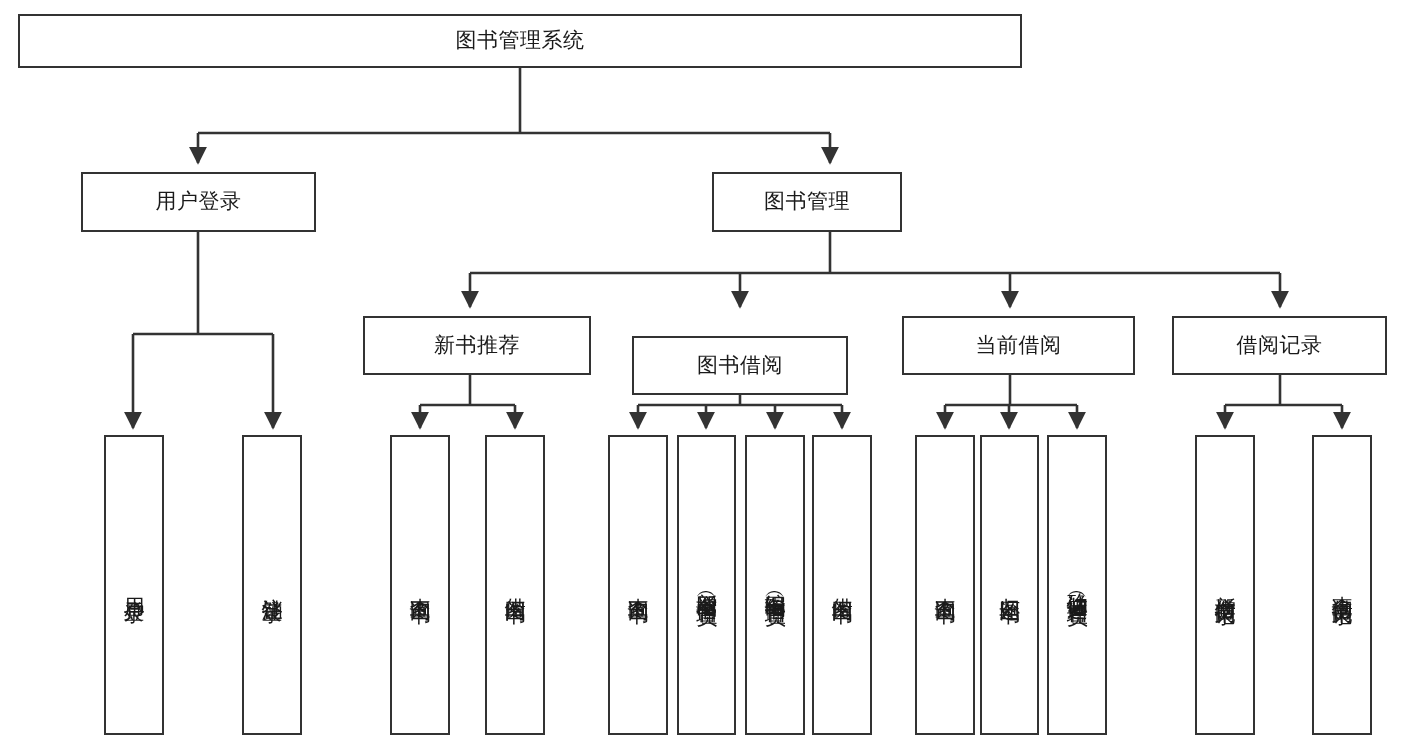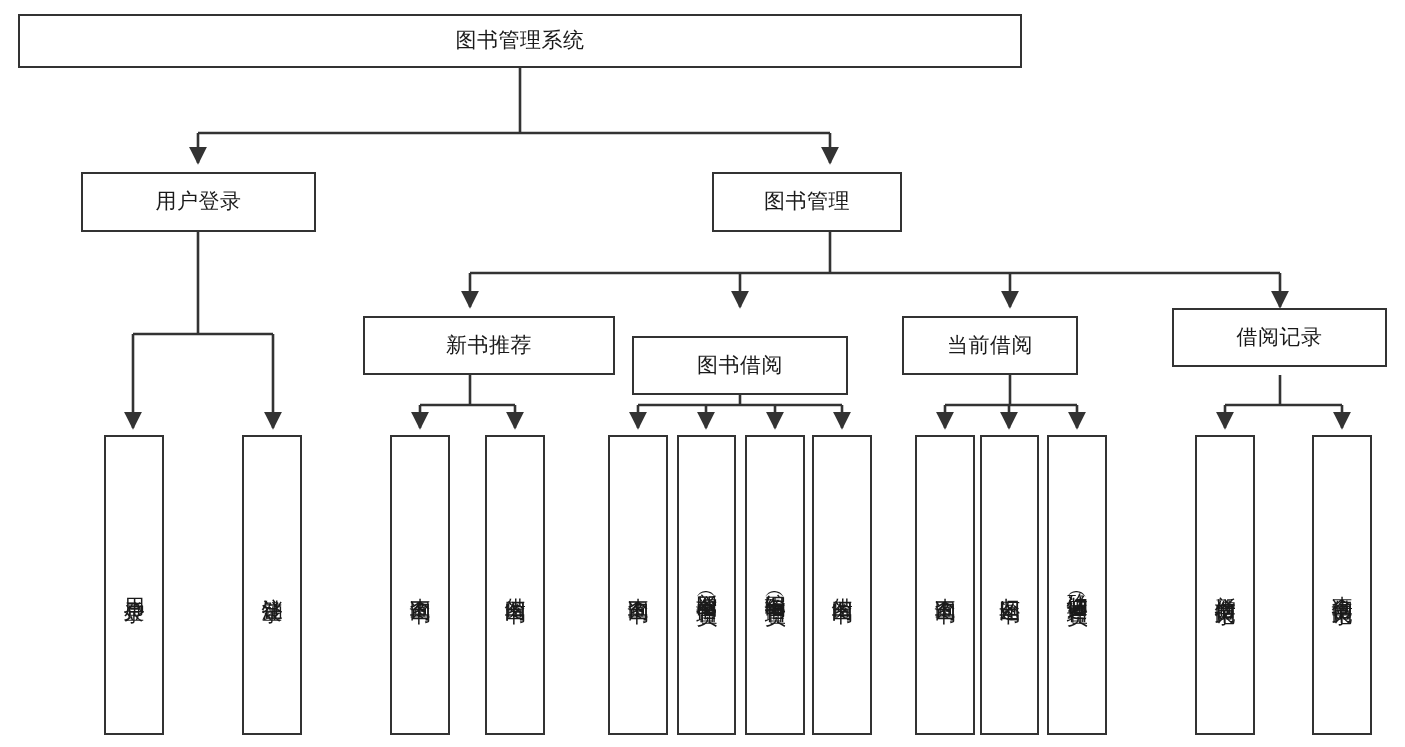--- a/index.html
+++ b/index.html
@@ -126,30 +126,30 @@
     <span>图书管理系统</span>
   </div>
 
   <div class="node horiz" style="left:81px; top:172px; width:235px; height:60px;">
     <span>用户登录</span>
   </div>
   <div class="node horiz" style="left:712px; top:172px; width:190px; height:60px;">
     <span>图书管理</span>
   </div>
 
-  <div class="node horiz" style="left:363px; top:316px; width:252px; height:59px;font-family:Liberation Serif, serif;">
+  <div class="node horiz" style="left:363px; top:316px; width:228px; height:59px;font-family:Liberation Serif, serif;">
     <span>新书推荐</span>
   </div>
   <div class="node horiz" style="left:632px; top:316px; width:216px; height:59px;margin-top:20px;">
     <span>图书借阅</span>
   </div>
-  <div class="node horiz" style="left:902px; top:316px; width:176px; height:59px;text-align:center;">
+  <div class="node horiz" style="left:902px; top:316px; width:233px; height:59px;text-align:center;">
     <span>当前借阅</span>
   </div>
-  <div class="node horiz" style="left:1172px; top:308px; width:215px; height:59px;">
+  <div class="node horiz" style="left:1172px; top:316px; width:215px; height:59px;">
     <span>借阅记录</span>
   </div>
 
   <div class="node vert" style="left:104px; top:435px; width:60px; height:300px;">
     <span class="vlabel">用户登录</span>
   </div>
   <div class="node vert" style="left:242px; top:435px; width:60px; height:300px;">
     <span class="vlabel">注销登录</span>
   </div>
 

